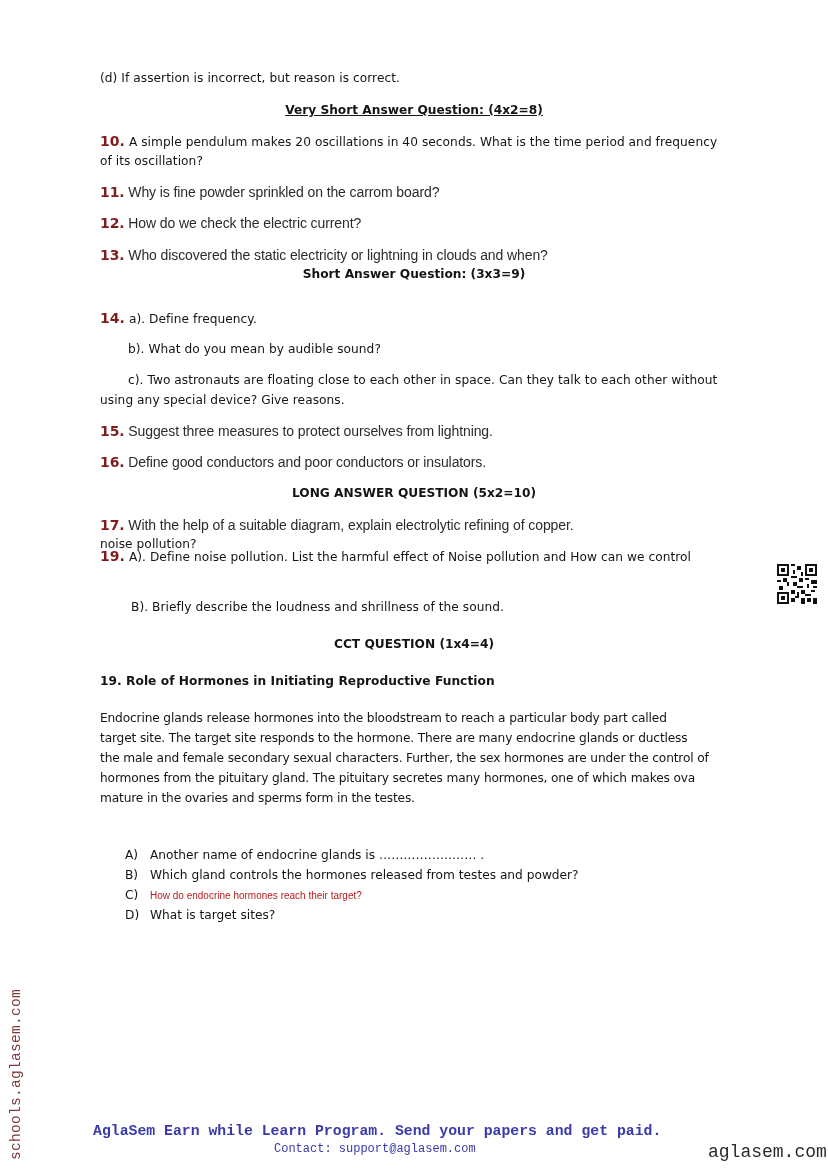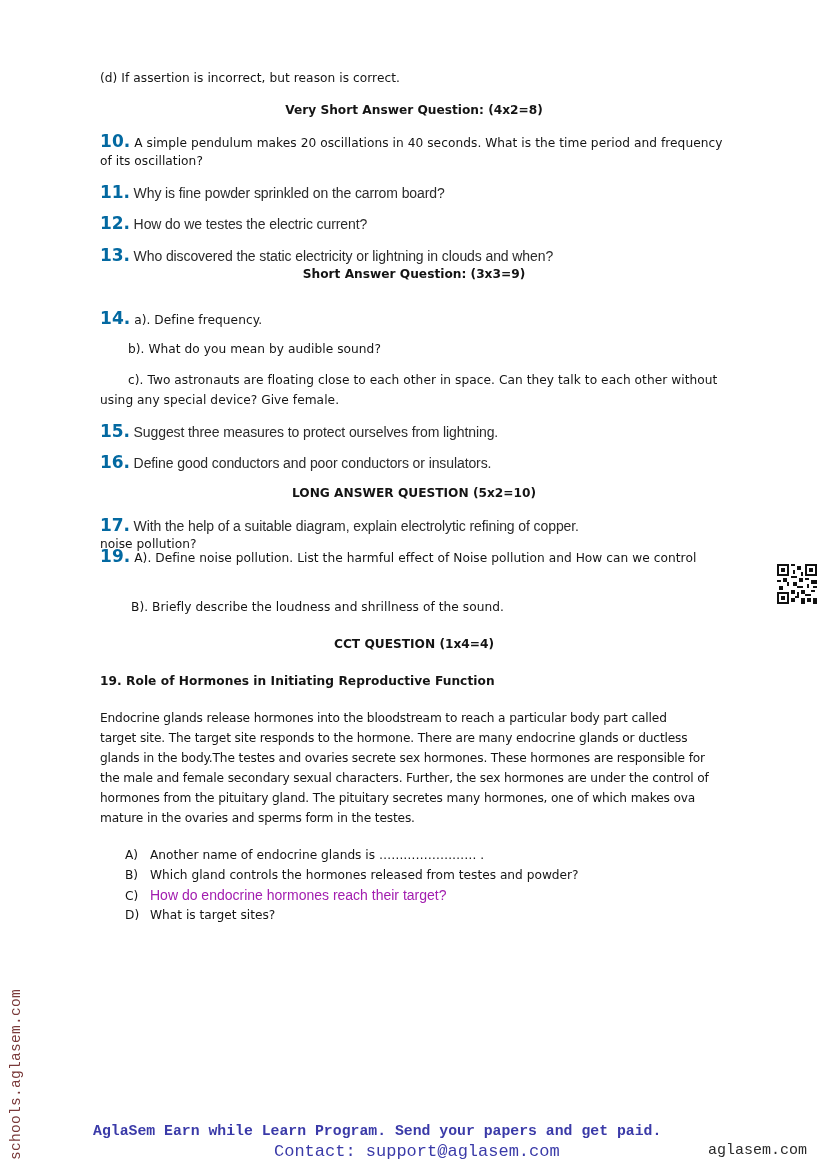--- a/index.html
+++ b/index.html
@@ -3,95 +3,94 @@
 <meta charset="utf-8">
 <style>
   html, body { margin:0; padding:0; background:#ffffff; }
   body { width:828px; height:1169px; position:relative; overflow:hidden; color:#141414;
          font-family:"Liberation Sans", sans-serif; }
   .ln { position:absolute; left:100px; white-space:nowrap; font-size:13px; line-height:20px; }
   .c { font-family:"DejaVu Sans", sans-serif; font-size:12.2px; letter-spacing:0.05px; }
   .a { font-family:"Liberation Sans", sans-serif; font-size:14px; color:#2b2b2b; letter-spacing:-0.1px; }
   .hd { position:absolute; left:100px; width:628px; text-align:center; font-weight:bold;
         font-family:"DejaVu Sans", sans-serif; font-size:12.2px; line-height:20px; }
-  .num { font-weight:bold; font-family:"DejaVu Sans", sans-serif; font-size:17px; color:#0369a1; }
+  .num { font-weight:bold; font-family:"DejaVu Sans", sans-serif; font-size:14px; color:#7f1d1d; }
   .b { font-weight:bold; }
   .para { position:absolute; left:100px; width:640px; font-family:"DejaVu Sans", sans-serif;
           font-size:12.2px; line-height:20px; letter-spacing:-0.15px; }
   .para span { display:block; white-space:nowrap; }
   .sub { position:absolute; left:125px; font-size:12.2px; line-height:20px; white-space:nowrap; }
   .sub .lbl { display:inline-block; width:25px; font-family:"DejaVu Sans", sans-serif; }
   .qr { position:absolute; left:777px; top:564px; width:40px; height:40px; }
   .side { position:absolute; left:8px; top:1160px; transform-origin:0 0; transform:rotate(-90deg);
           font-family:"Liberation Mono", monospace; font-size:14.5px; color:#7a3a3a; white-space:nowrap; letter-spacing:0.3px; }
   .foot1 { position:absolute; left:93px; top:1123px; font-family:"Liberation Mono", monospace;
            font-size:14.8px; color:#3a3aa8; white-space:nowrap;font-weight:bold; }
   .foot2 { position:absolute; left:274px; top:1142px; font-family:"Liberation Mono", monospace;
-           font-size:17px; color:#3a3aa8; white-space:nowrap; }
+           font-size:12px; color:#3a3aa8; white-space:nowrap; }
   .foot3 { position:absolute; left:708px; top:1142px; font-family:"Liberation Mono", monospace;
-           font-size:15px; color:#2a2a2a; white-space:nowrap; }
+           font-size:18px; color:#2a2a2a; white-space:nowrap; }
 </style>
 </head>
 <body>
 
 <div>
 
   <div class="ln c" style="top:68px;">(d) If assertion is incorrect, but reason is correct.</div>
 
-  <div class="hd" style="top:100px;">Very Short Answer Question:  (4x2=8)</div>
+  <div class="hd" style="top:100px;text-decoration:underline;">Very Short Answer Question:  (4x2=8)</div>
 
   <div class="ln c" style="top:131px;"><span class="num">10.</span><span> A simple pendulum makes 20 oscillations in 40 seconds. What is the time period and frequency</span></div>
   <div class="ln c" style="top:151px;">of its oscillation?</div>
 
   <div class="ln a" style="top:182px;"><span class="num">11.</span><span> Why is fine powder sprinkled on the carrom board?</span></div>
 
-  <div class="ln a" style="top:213px;"><span class="num">12.</span><span>  How do we testes the electric current?</span></div>
+  <div class="ln a" style="top:213px;"><span class="num">12.</span><span>  How do we check the electric current?</span></div>
 
   <div class="ln a" style="top:245px;"><span class="num">13.</span><span> Who discovered the static electricity or lightning in clouds and when?</span></div>
 
   <div class="hd" style="top:264px;">Short Answer Question:  (3x3=9)</div>
 
   <div class="ln c" style="top:308px;"><span class="num">14.</span><span>   a). Define frequency.</span></div>
   <div class="ln c" style="top:339px; left:128px;">b). What do you mean by audible sound?</div>
   <div class="ln c" style="top:370px; left:128px;">c). Two astronauts are floating close to each other in space. Can they talk to each other without</div>
-  <div class="ln c" style="top:390px;">using any special device? Give female.</div>
+  <div class="ln c" style="top:390px;">using any special device? Give reasons.</div>
 
   <div class="ln a" style="top:421px;"><span class="num">15.</span><span> Suggest three measures to protect ourselves from lightning.</span></div>
 
   <div class="ln a" style="top:452px;"><span class="num">16.</span><span> Define good conductors and poor conductors or insulators.</span></div>
 
   <div class="hd" style="top:483px;">LONG ANSWER QUESTION (5x2=10)</div>
 
   <div class="ln a" style="top:515px;"><span class="num">17.</span><span> With the help of a suitable diagram, explain electrolytic refining of copper.</span></div>
 
   <div class="ln c" style="top:546px;"><span class="num">19.</span><span>   A). Define noise pollution.  List the harmful effect of Noise pollution and How can we control</span></div>
   <div class="ln c" style="top:534px;">noise pollution?</div>
   <div class="ln c" style="top:597px; left:131px;">B). Briefly describe the loudness  and shrillness of  the sound.</div>
 
   <div class="hd" style="top:634px;">CCT QUESTION (1x4=4)</div>
 
   <div class="ln c b" style="top:671px;">19.  Role of Hormones in Initiating Reproductive Function</div>
 
   <div class="para" style="top:708px;">
     <span>Endocrine glands release hormones into the bloodstream to reach a particular body part called</span>
     <span>target site. The target site responds to the hormone. There are many endocrine glands or ductless</span>
-    <span>glands in the body.The testes and ovaries secrete sex hormones. These hormones are responsible for</span>
     <span>the male and female secondary sexual characters. Further, the sex hormones are under the control of</span>
     <span>hormones from the pituitary gland. The pituitary secretes many hormones, one of which makes ova</span>
     <span>mature in the ovaries and sperms form in the testes.</span>
   </div>
 
   <div class="sub" style="top:845px;">
     <span class="lbl">A)</span><span style="font-family:'DejaVu Sans',sans-serif;">Another name of endocrine glands is …………………… .</span>
   </div>
   <div class="sub" style="top:865px;">
     <span class="lbl">B)</span><span style="font-family:'DejaVu Sans',sans-serif;">Which gland controls the hormones released from testes  and powder?</span>
   </div>
   <div class="sub" style="top:885px;">
-    <span class="lbl">C)</span><span style="font-family:'Liberation Sans',sans-serif; font-size:14px; color:#a21caf;">How do endocrine hormones reach their target?</span>
+    <span class="lbl">C)</span><span style="font-family:'Liberation Sans',sans-serif; font-size:10px; color:#b91c1c;">How do endocrine hormones reach their target?</span>
   </div>
   <div class="sub" style="top:905px;">
     <span class="lbl">D)</span><span style="font-family:'DejaVu Sans',sans-serif;">What is target sites?</span>
   </div>
 
   <svg class="qr" viewBox="0 0 20 20" shape-rendering="crispEdges">
     <rect x="0" y="0" width="20" height="20" fill="#fff"></rect>
     <g fill="#111">
       <rect x="0" y="0" width="6" height="6"></rect>
         <rect x="1" y="1" width="4" height="4" fill="#fff"></rect>

